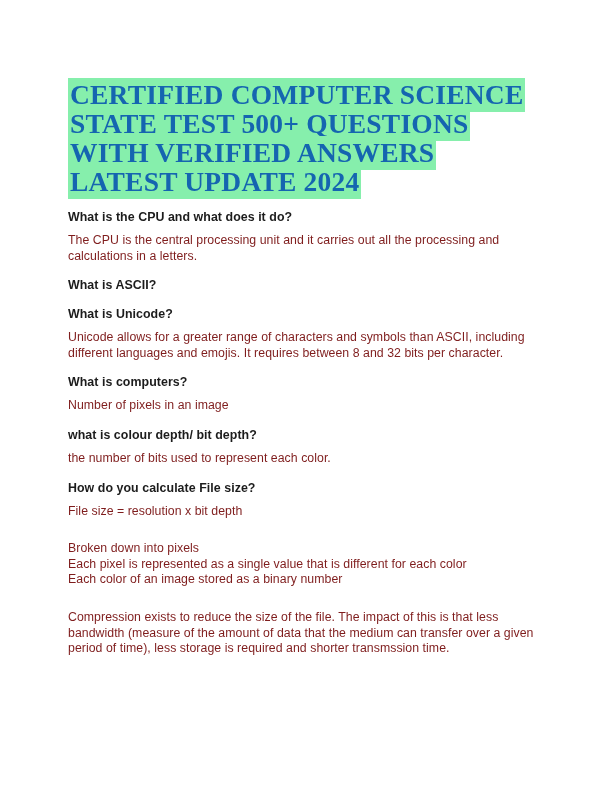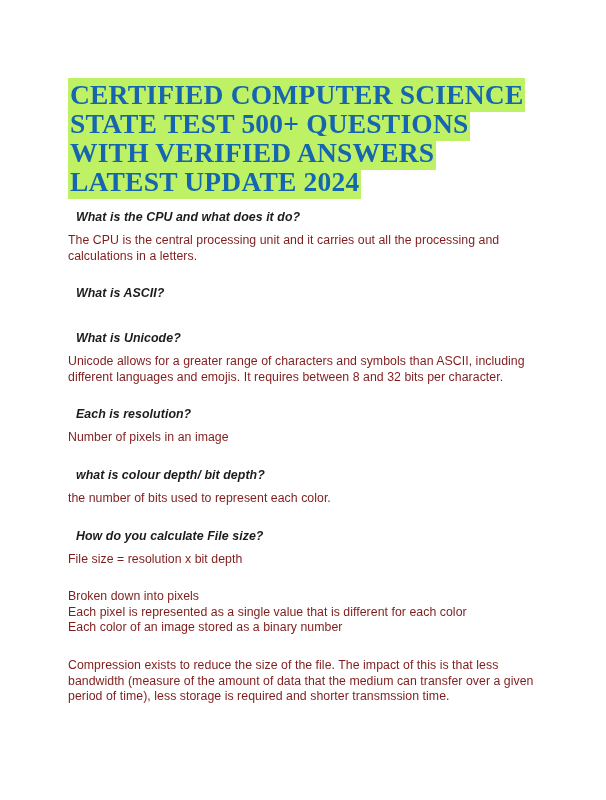--- a/index.html
+++ b/index.html
@@ -40,39 +40,38 @@
     font-size: 27.5px;
     line-height: 29px;
     letter-spacing: 0.2px;
     color: #1565b0;
     text-transform: uppercase;
   }
   .doc-title .tline {
     display: block;
   }
   .doc-title .tline > span {
-    background: #bef264;
+    background: #86efac;
     box-decoration-break: clone;
     -webkit-box-decoration-break: clone;
     padding: 1px 2px 2px 2px;
   }
 
   
   .qa-block {
     margin: 0;
   }
   .question {
-    margin: 8px;
+    margin: 0;
     padding: 0;
     font-size: 12.4px;
     line-height: 15px;
     font-weight: bold;
     color: #1c1c1c;
     letter-spacing: 0.05px;
-    font-style: italic;
   }
   .answer {
     margin: 8px 0 0 0;
     padding: 0;
     font-size: 12.3px;
     line-height: 15.6px;
     color: #7f1d1d;
     letter-spacing: 0.05px;
   }
   .answer .aline {
@@ -110,21 +109,21 @@
         </div>
         <div class="qa-block">
           <p class="question">What is Unicode?</p>
           <p class="answer">
             <span class="aline">Unicode allows for a greater range of characters and symbols than ASCII, including</span>
             <span class="aline">different languages and emojis. It requires between 8 and 32 bits per character.</span>
           </p>
           <div class="spacer-after-answer"></div>
         </div>
         <div class="qa-block">
-          <p class="question">Each is resolution?</p>
+          <p class="question">What is computers?</p>
           <p class="answer">
             <span class="aline">Number of pixels in an image</span>
           </p>
           <div class="spacer-after-answer"></div>
         </div>
         <div class="qa-block">
           <p class="question">what is colour depth/ bit depth?</p>
           <p class="answer">
             <span class="aline">the number of bits used to represent each color.</span>
           </p>

